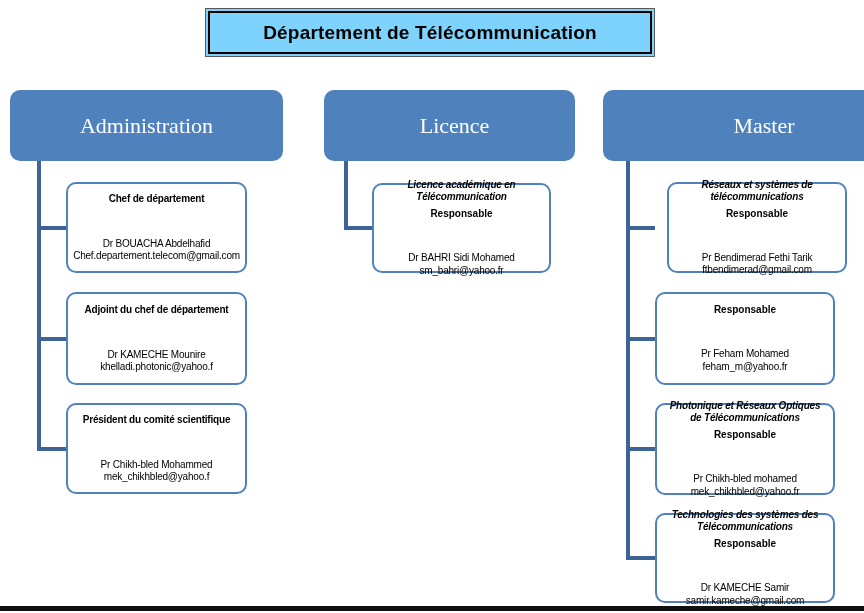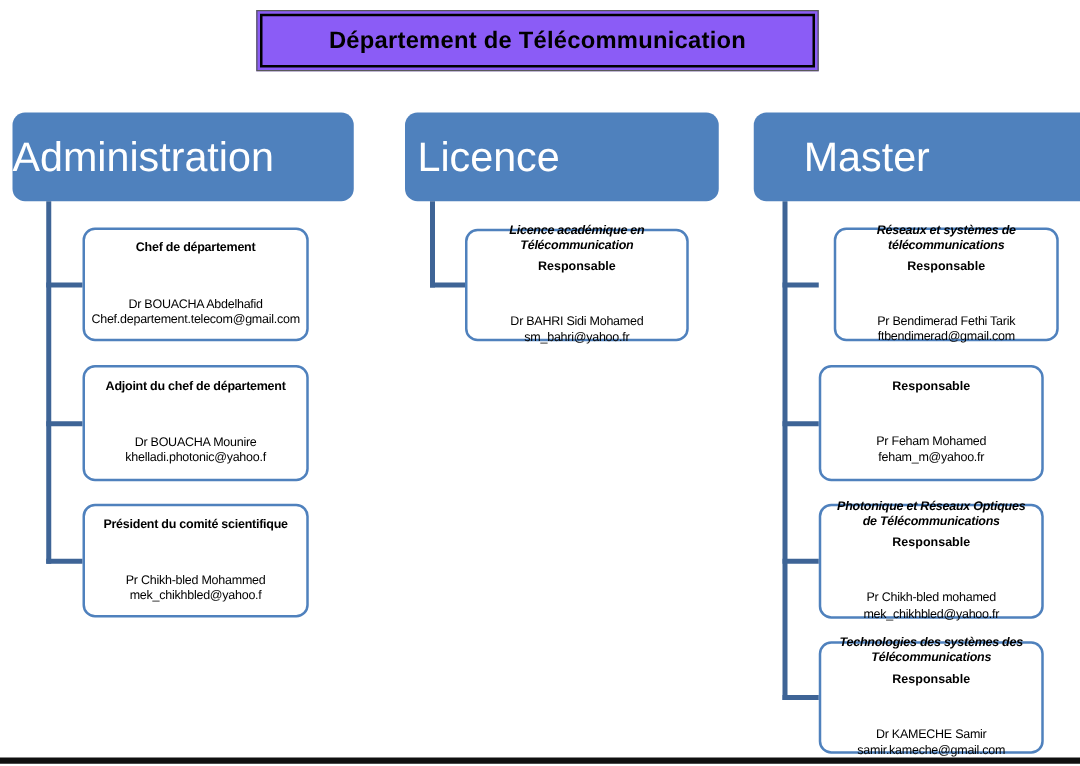--- a/index.html
+++ b/index.html
@@ -3,32 +3,32 @@
 <meta charset="utf-8">
 <style>
   html,body{margin:0;padding:0;background:#ffffff;}
   .canvas{
     position:relative;width:864px;height:613px;background:#ffffff;
     font-family:"Liberation Sans",sans-serif;overflow:hidden;color:#000;
   }
   
   .title-outer{
     position:absolute;left:205px;top:8px;width:450px;height:49px;
-    box-sizing:border-box;border:1px solid #595959;background:#8b5cf6;padding:2px;
+    box-sizing:border-box;border:1px solid #595959;background:#7dd3fc;padding:2px;
   }
   .title-inner{
     width:100%;height:100%;box-sizing:border-box;border:2px solid #000;
     display:flex;align-items:center;justify-content:center;
     font-size:19px;font-weight:bold;letter-spacing:.2px;
   }
   
   .col-header{
     position:absolute;background:#4F81BD;border-radius:10px;
-    display:flex;align-items:center;
-    color:#fff;font-size:33px;font-weight:400;
+    display:flex;align-items:center;justify-content:center;
+    color:#fff;font-size:22px;font-weight:400;font-family:Liberation Serif, serif;
   }
   
   .vline,.hline{position:absolute;background:#3E6496;}
   
   .node-box{
     position:absolute;background:#fff;border:2px solid #4F81BD;border-radius:10px;
     box-sizing:border-box;display:flex;flex-direction:column;
     align-items:center;justify-content:center;text-align:center;
     padding:4px 6px;
   }
@@ -54,21 +54,21 @@
       <div class="vline" style="left: 37px; top: 161px; width: 4px; height: 289.5px; position: absolute;"></div>
       <div class="hline" style="left: 37px; top: 225.5px; width: 29px; height: 4px; position: absolute;"></div>
       <div class="node-box" style="left: 66px; top: 182px; width: 181px; height: 91px; position: absolute;">
         <div class="node-title">Chef de département</div>
         <div class="node-name">Dr BOUACHA Abdelhafid</div>
         <div class="node-email">Chef.departement.telecom@gmail.com</div>
       </div>
       <div class="hline" style="left: 37px; top: 336.5px; width: 29px; height: 4px; position: absolute;"></div>
       <div class="node-box" style="left: 66px; top: 292px; width: 181px; height: 93px; position: absolute;">
         <div class="node-title">Adjoint du chef de département</div>
-        <div class="node-name">Dr BOUACHA Mounire</div>
+        <div class="node-name">Dr KAMECHE Mounire</div>
         <div class="node-email">khelladi.photonic@yahoo.f</div>
       </div>
       <div class="hline" style="left: 37px; top: 446.5px; width: 29px; height: 4px; position: absolute;"></div>
       <div class="node-box" style="left: 66px; top: 403px; width: 181px; height: 91px; position: absolute;">
         <div class="node-title">Président du comité scientifique</div>
         <div class="node-name">Pr Chikh-bled Mohammed</div>
         <div class="node-email">mek_chikhbled@yahoo.f</div>
       </div>
       <div class="col-header" style="left: 324px; top: 90px; width: 241px; height: 71px; position: absolute; padding-left: 10px;">
         <span>Licence</span>

